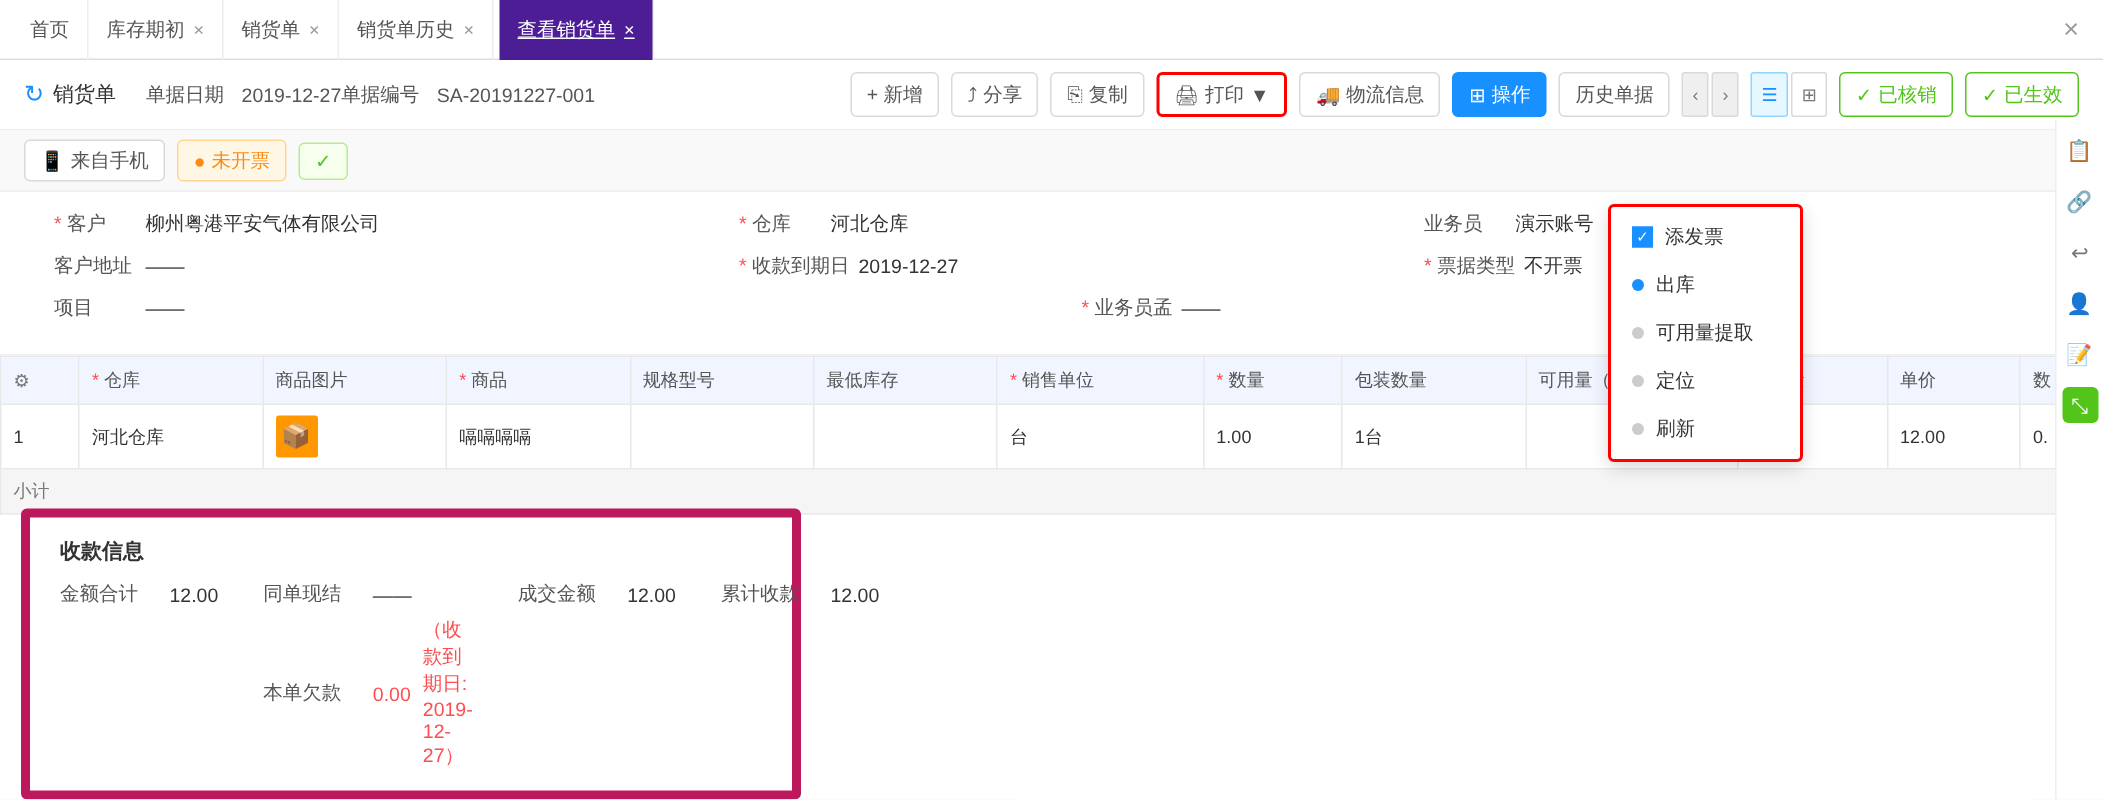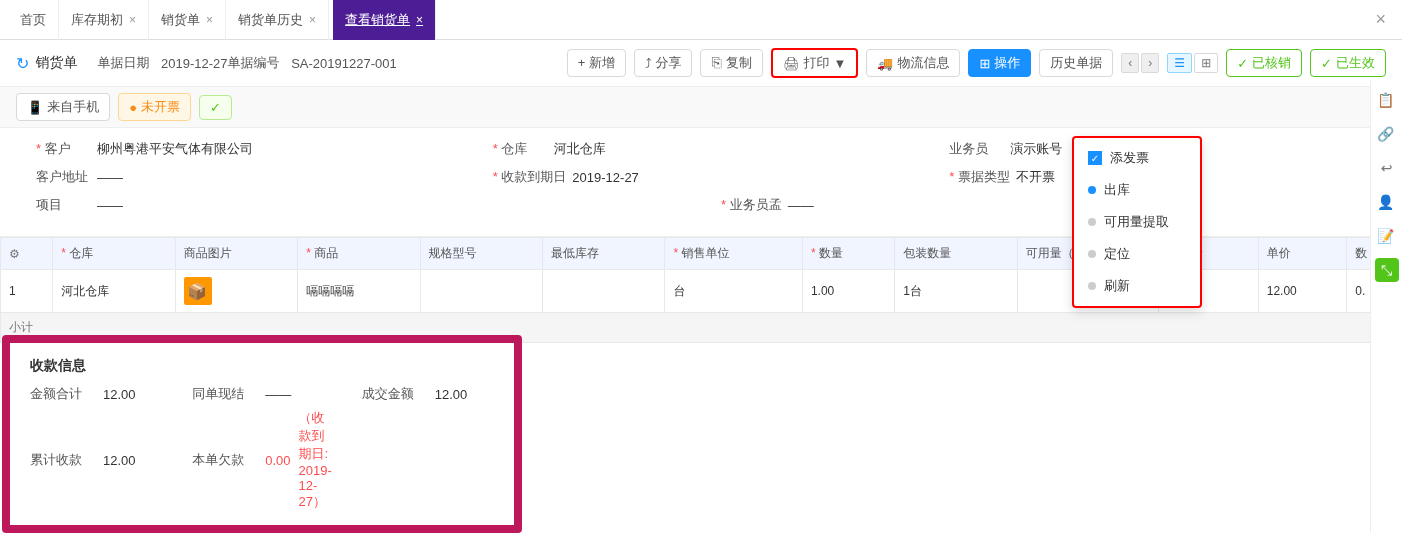--- a/index.html
+++ b/index.html
@@ -38,21 +38,21 @@
     
     .doc-header {
       display: flex; align-items: center; padding: 8px 16px;
       border-bottom: 1px solid #eee; background: #fff;
     }
     .doc-title { display: flex; align-items: center; font-size: 14px; color: #333; }
     .doc-title .icon { margin-right: 6px; color: #1890ff; font-size: 16px; }
     .doc-meta { display: flex; align-items: center; margin-left: 20px; font-size: 13px; color: #555; }
     .doc-meta span { display: flex; align-items: center; gap: 4px; }
     .doc-actions {
-      margin-left: auto; display: flex; align-items: center; gap: 8px;
+      margin-left: auto; display: flex; gap: 8px;
     }
     .action-btn {
       display: flex; align-items: center; gap: 4px; padding: 4px 10px;
       border: 1px solid #d9d9d9; border-radius: 4px; cursor: pointer;
       background: #fff; font-size: 13px; color: #555; white-space: nowrap;
     }
     .action-btn.red-border { border: 2px solid #ff0000; }
     .status-btn {
       display: flex; align-items: center; gap: 4px; padding: 4px 10px;
       border-radius: 4px; cursor: pointer; font-size: 13px; white-space: nowrap;
@@ -122,27 +122,27 @@
     }
     .gear-icon { color: #777; cursor: pointer; }
     .product-img {
       width: 28px; height: 28px; background: #ff9800;
       display: inline-flex; align-items: center; justify-content: center;
       color: #fff; font-size: 16px; border-radius: 2px;
     }
 
     
     .summary-box {
-      position: absolute; bottom: 0; left: 2px;
+      position: absolute; bottom: 0; left: 14px;
       width: 520px; background: #fff;
-      border: 8px solid #be185d; border-radius: 4px;
+      border: 6px solid #be185d; border-radius: 4px;
       padding: 14px 20px; z-index: 10;
     }
     .summary-title { font-size: 14px; font-weight: bold; margin-bottom: 10px; }
-    .summary-grid { display: grid; grid-template-columns: 1fr 1fr 1fr; gap: 6px 30px; }
+    .summary-grid { display: grid; grid-template-columns: 1fr 1fr 1fr 1fr; gap: 6px 30px; }
     .summary-item { display: flex; align-items: center; gap: 8px; font-size: 13px; }
     .summary-item .label { color: #555; min-width: 65px; }
     .summary-item .value { color: #333; }
     .summary-item .value.red { color: #ff4d4f; }
     .summary-item .value.date { color: #ff4d4f; }
 
     
     .dropdown-menu {
       position: absolute; top: 96px; right: 200px;
       background: #fff; border: 2px solid #ff0000; border-radius: 4px;

